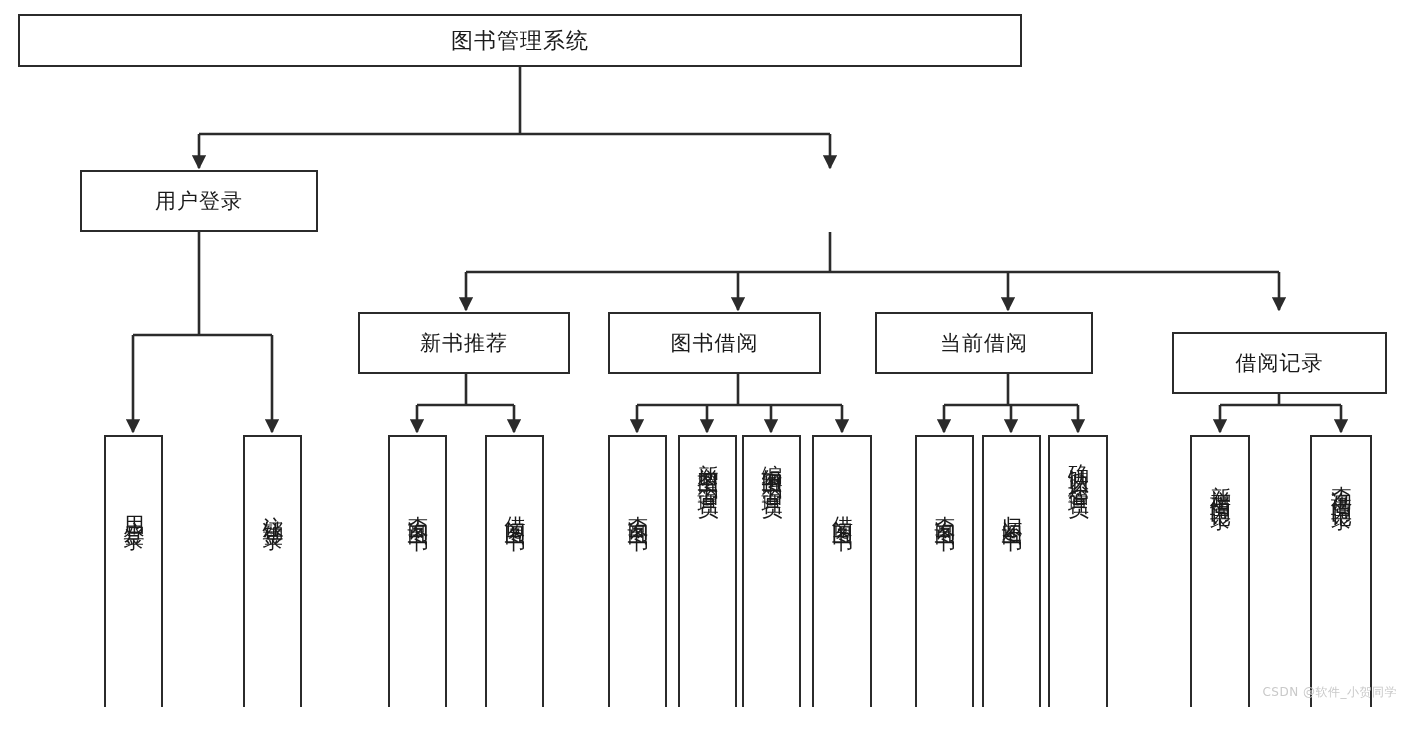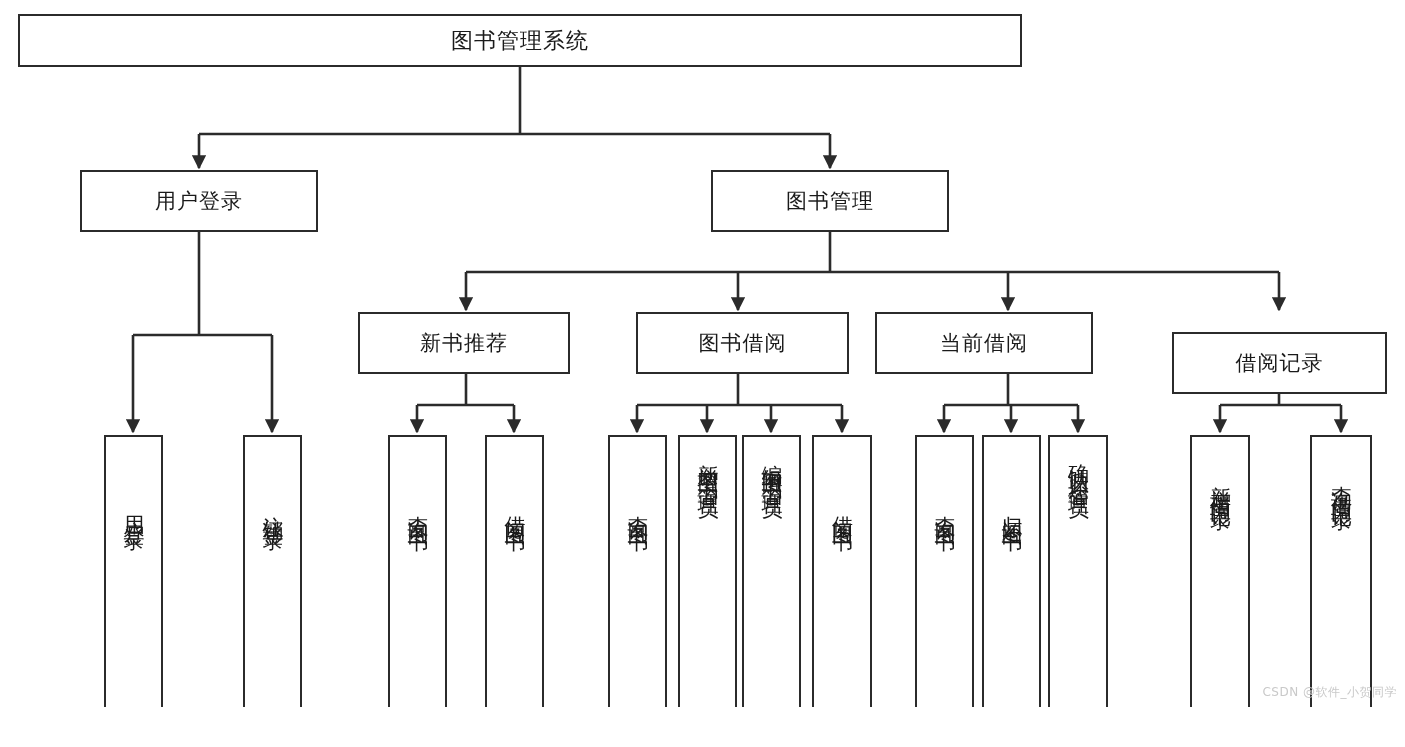--- a/index.html
+++ b/index.html
@@ -121,28 +121,25 @@
     </g>
   </svg>
 
   <div class="node horiz root" style="left:18px; top:14px; width:1004px; height:53px;">
     <span>图书管理系统</span>
   </div>
 
   <div class="node horiz" style="left:80px; top:170px; width:238px; height:62px;">
     <span>用户登录</span>
   </div>
-  <div class="node horiz" style="left:711px; top:170px; width:238px; height:62px;">
-    <span>图书管理</span>
-  </div>
 
   <div class="node horiz" style="left:358px; top:312px; width:212px; height:62px;">
     <span>新书推荐</span>
   </div>
-  <div class="node horiz" style="left:636px; top:312px; width:213px; height:62px;">
+  <div class="node horiz" style="left:608px; top:312px; width:213px; height:62px;">
     <span>图书借阅</span>
   </div>
   <div class="node horiz" style="left:875px; top:312px; width:218px; height:62px;">
     <span>当前借阅</span>
   </div>
   <div class="node horiz" style="left:1172px; top:312px; width:215px; height:62px;margin-top:20px;">
     <span>借阅记录</span>
   </div>
 
   <div class="node vert" style="left:104px; top:435px; width:59px; height:299px; padding-top:62px;">

